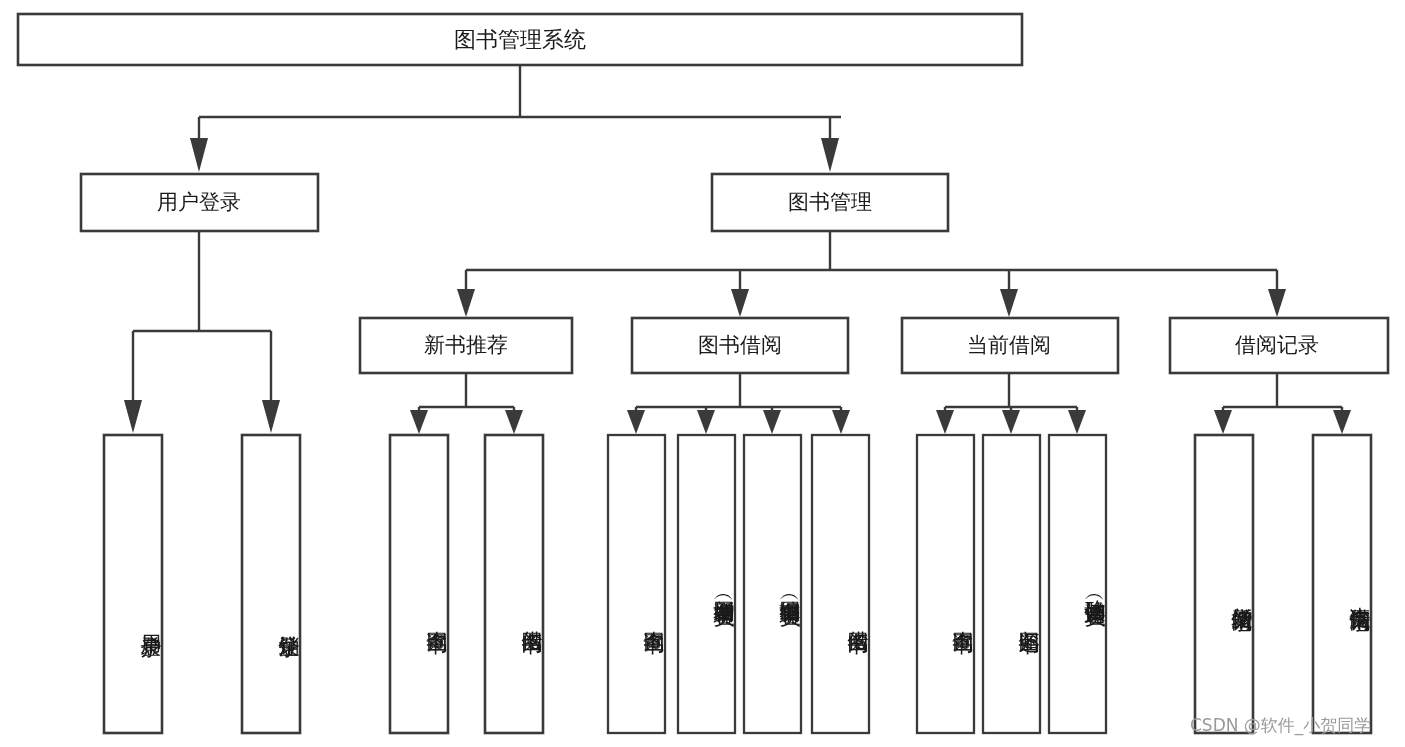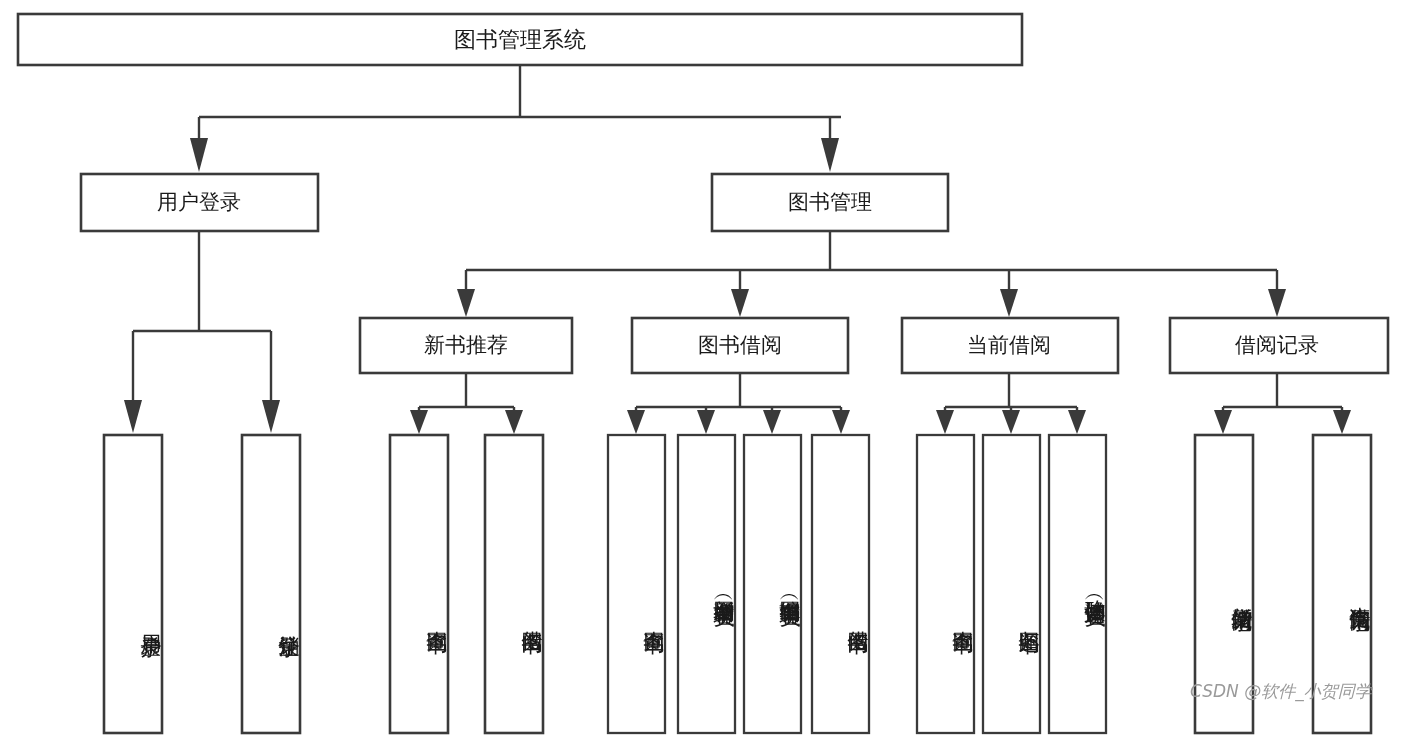--- a/index.html
+++ b/index.html
@@ -224,15 +224,15 @@
   <div class="vlabel" style="left:744px; top:443px; width:57px; height:288px;">编辑图书（管理员）</div>
   <div class="vlabel" style="left:812px; top:502px; width:57px; height:228px;">借阅图书</div>
 
   <div class="vlabel" style="left:917px; top:502px; width:57px; height:228px;">查询图书</div>
   <div class="vlabel" style="left:983px; top:502px; width:57px; height:228px;">归还图书</div>
   <div class="vlabel" style="left:1049px; top:443px; width:57px; height:288px;">确认归还（管理员）</div>
 
   <div class="vlabel" style="left:1195px; top:455px; width:58px; height:275px;">新增借阅记录</div>
   <div class="vlabel" style="left:1313px; top:455px; width:58px; height:275px;">查询借阅记录</div>
 
-  <div class="watermark" style="left:1190px; top:680px;font-style:italic;">CSDN @软件_小贺同学</div>
+  <div class="watermark" style="left:1190px; top:714px;">CSDN @软件_小贺同学</div>
 
 </div>
 
 </body></html>

